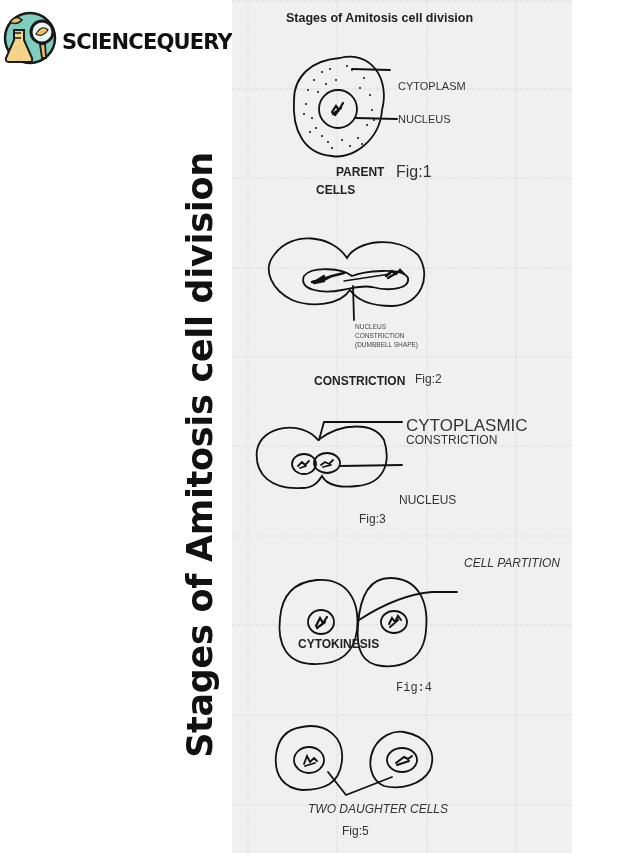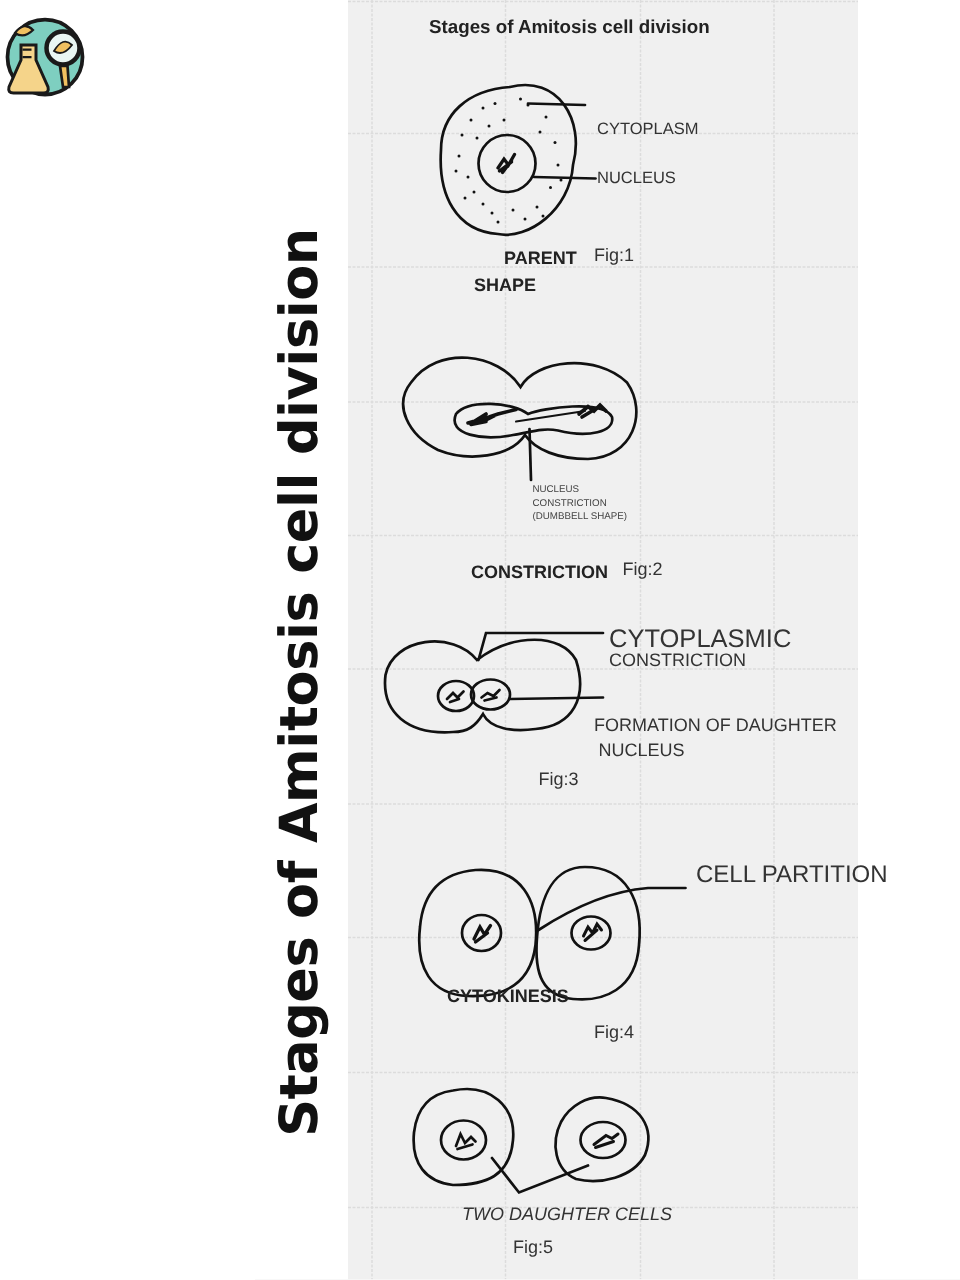--- a/index.html
+++ b/index.html
@@ -34,20 +34,21 @@
 <div class="logo">
   <svg width="60" height="60" viewBox="0 0 60 60">
     <circle cx="28" cy="30" r="25" fill="#7ecfc0" stroke="#1a1a1a" stroke-width="2.5"></circle>
     <path d="M8 14 q6 -8 12 -2 q-6 6 -12 2z" fill="#f0c060" stroke="#1a1a1a" stroke-width="1.5"></path>
     <path d="M12 22 h10 v10 l8 18 q1 4 -3 4 h-20 q-4 0 -3 -4 l8 -18z" fill="#f5d48a" stroke="#1a1a1a" stroke-width="2"></path>
     <path d="M13 25 h6 M13 30 h6" stroke="#1a1a1a" stroke-width="1.5"></path>
     <circle cx="40" cy="24" r="11" fill="#e9f6f3" stroke="#1a1a1a" stroke-width="3"></circle>
     <path d="M34 26 q6 -10 12 -4 q-6 8 -12 4z" fill="#f0c060" stroke="#1a1a1a" stroke-width="1.2"></path>
     <path d="M38 36 l2 14 h4 l-1 -14z" fill="#f0c060" stroke="#1a1a1a" stroke-width="1.8"></path>
   </svg>
+  <span class="logo-text">SCIENCEQUERY</span>
 </div>
 
 <div class="vtitle">Stages of Amitosis cell division</div>
 
 <div class="panel">
   <svg class="grid" width="340" height="853">
     <g stroke="#dcdcdc" stroke-width="1" stroke-dasharray="2,1">
       <line x1="16" y1="0" x2="16" y2="853"></line>
       <line x1="105" y1="0" x2="105" y2="853"></line>
       <line x1="195" y1="0" x2="195" y2="853"></line>
@@ -142,34 +143,33 @@
       <path d="M164 763 l8 -6 l4 2 l4 -3 M165 765 l12 -4" stroke-width="2"></path>
       <path d="M96 772 L114 795 L160 777"></path>
     </g>
   </svg>
 
   <div class="lbl bold" style="left:54px; top:11px; font-size:12.5px;">Stages of Amitosis cell division</div>
 
   <div class="lbl" style="left:166px; top:80px; font-size:11px;">CYTOPLASM</div>
   <div class="lbl" style="left:166px; top:113px; font-size:11px;">NUCLEUS</div>
   <div class="lbl bold" style="left:84px; top:165px; font-size:12px;padding-left:20px;">PARENT</div>
-  <div class="lbl bold" style="left:84px; top:183px; font-size:12px;">SHAPE</div>
-  <div class="lbl" style="left:164px; top:163px; font-size:12px;">Fig:1</div>
+  <div class="lbl bold" style="left:84px; top:183px; font-size:12px;">CELLS</div>
+  <div class="lbl" style="left:164px; top:163px; font-size:16px;">Fig:1</div>
 
   <div class="lbl sm" style="left:123px; top:322px;">NUCLEUS</div>
   <div class="lbl sm" style="left:123px; top:331px;">CONSTRICTION</div>
   <div class="lbl sm" style="left:123px; top:340px;">(DUMBBELL SHAPE)</div>
   <div class="lbl bold" style="left:82px; top:374px; font-size:12px;">CONSTRICTION</div>
   <div class="lbl" style="left:183px; top:372px; font-size:12px;">Fig:2</div>
 
   <div class="lbl" style="left:174px; top:416px; font-size:17px;">CYTOPLASMIC</div>
   <div class="lbl" style="left:174px; top:433px; font-size:12px;">CONSTRICTION</div>
-  <div class="lbl" style="left:164px; top:476px; font-size:12px;">FORMATION OF DAUGHTER</div>
   <div class="lbl" style="left:167px; top:493px; font-size:12px;">NUCLEUS</div>
   <div class="lbl" style="left:127px; top:512px; font-size:12px;">Fig:3</div>
 
-  <div class="lbl" style="left:232px; top:575px; font-size:16px;">CELL PARTITION</div>
-  <div class="lbl bold" style="left:66px; top:657px; font-size:12px;">CYTOKINESIS</div>
-  <div class="lbl" style="left:164px; top:681px; font-size:12px;">Fig:4</div>
+  <div class="lbl" style="left:232px; top:556px; font-size:12px;font-style:italic;">CELL PARTITION</div>
+  <div class="lbl bold" style="left:66px; top:637px; font-size:12px;">CYTOKINESIS</div>
+  <div class="lbl" style="left:164px; top:681px; font-size:12px;font-family:Liberation Mono, monospace;">Fig:4</div>
 
   <div class="lbl" style="left:76px; top:802px; font-size:12px;font-style:italic;">TWO DAUGHTER CELLS</div>
   <div class="lbl" style="left:110px; top:824px; font-size:12px;">Fig:5</div>
 </div>
 
 </body></html>

